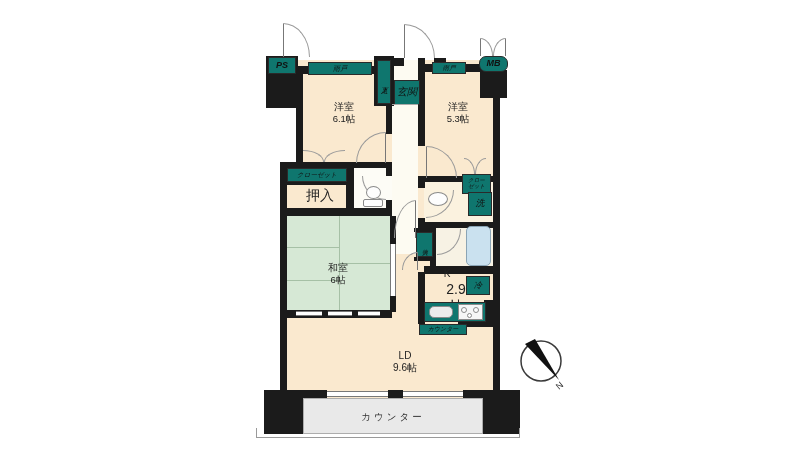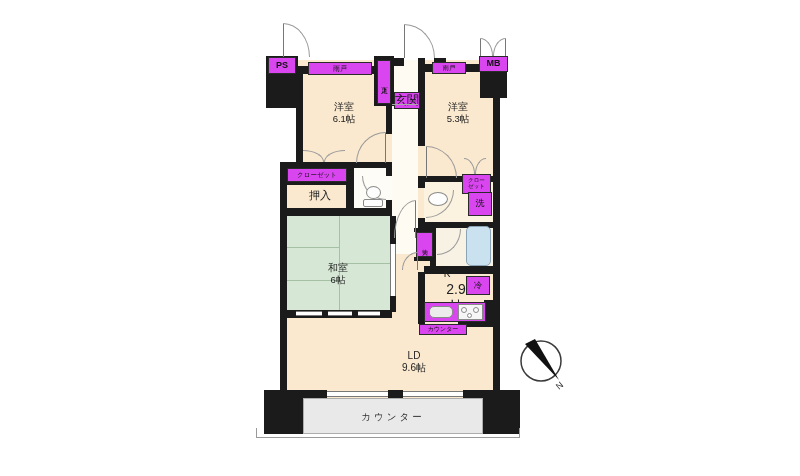--- a/index.html
+++ b/index.html
@@ -7,23 +7,23 @@
     font-family:"Liberation Sans","DejaVu Sans",sans-serif;
     background:#ffffff;
   }
   #stage{
     position:relative;width:800px;height:476px;background:#ffffff;overflow:hidden;
     color:#1a1a1a;
   }
   .wall{position:absolute;background:#1b1b1b;}
   .floor{position:absolute;}
   .box{
-    position:absolute;background:#d946ef;border:1px solid #2a2a2a;
+    position:absolute;background:#0f766e;border:1px solid #2a2a2a;
     display:flex;align-items:center;justify-content:center;
-    text-align:center;line-height:1.05;color:#111;box-sizing:border-box;
+    text-align:center;line-height:1.05;color:#111;box-sizing:border-box;font-style:italic;
   }
   .lbl{
     position:absolute;color:#222;text-align:center;line-height:1.25;
     display:flex;flex-direction:column;align-items:center;justify-content:center;
   }
   .arc{position:absolute;box-sizing:border-box;border:0 solid #9a9a9a;}
   .win{position:absolute;background:#ffffff;border-top:1px solid #777;border-bottom:1px solid #777;box-sizing:border-box;}
   .vtext{writing-mode:vertical-rl;text-orientation:upright;}
   .thin{position:absolute;background:#9a9a9a;}
   .fixture{position:absolute;box-sizing:border-box;border:1px solid #8a8a8a;background:#fdfdfd;}
@@ -106,33 +106,33 @@
   <div class="lbl" style="left:340px;top:410px;width:106px;height:14px;font-size:9.5px;letter-spacing:3px;color:#333;">
       <span>カウンター</span>
     </div>
   <div class="thin" style="left:256px;top:437px;width:264px;height:1px;"></div>
   <div class="thin" style="left:256px;top:428px;width:1px;height:9px;"></div>
   <div class="thin" style="left:519px;top:428px;width:1px;height:9px;"></div>
 
   <div class="box" style="left:268px;top:57px;width:28px;height:17px;font-size:9px;font-weight:bold;">
       <span>PS</span>
     </div>
-  <div class="box" style="left:479px;top:56px;width:29px;height:16px;font-size:9px;font-weight:bold;">
+  <div class="box" style="left:479px;top:56px;width:29px;height:16px;font-size:9px;font-weight:bold;border-radius:7px;">
       <span>MB</span>
     </div>
   <div class="box" style="left:308px;top:62px;width:64px;height:13px;font-size:7px;">
       <span>雨戸</span>
     </div>
   <div class="box" style="left:432px;top:62px;width:34px;height:12px;font-size:6.5px;">
       <span>雨戸</span>
     </div>
   <div class="box" style="left:377px;top:60px;width:14px;height:44px;font-size:6.5px;">
       <span class="vtext">下足入</span>
     </div>
-  <div class="box" style="left:394px;top:92px;width:26px;height:17px;font-size:12px;">
+  <div class="box" style="left:394px;top:80px;width:26px;height:25px;font-size:10px;">
       <span>玄関</span>
     </div>
   <div class="box" style="left:287px;top:168px;width:60px;height:14px;font-size:6.5px;">
       <span>クローゼット</span>
     </div>
   <div class="box" style="left:462px;top:174px;width:29px;height:20px;font-size:5.5px;flex-direction:column;">
     <span>クロー</span>
       <span>ゼット</span>
   </div>
   <div class="box" style="left:468px;top:192px;width:24px;height:24px;font-size:9px;">
@@ -149,32 +149,32 @@
     </div>
 
   <div class="lbl" style="left:304px;top:98px;width:80px;height:30px;font-size:10px;">
     <span>洋室</span>
       <span style="font-size:9.5px;">6.1帖</span>
   </div>
   <div class="lbl" style="left:425px;top:98px;width:66px;height:30px;font-size:10px;">
     <span>洋室</span>
       <span style="font-size:9.5px;">5.3帖</span>
   </div>
-  <div class="lbl" style="left:296px;top:189px;width:48px;height:14px;font-size:11px;">
+  <div class="lbl" style="left:296px;top:189px;width:48px;height:14px;font-size:14px;">
       <span>押入</span>
     </div>
   <div class="lbl" style="left:313px;top:238px;width:50px;height:30px;font-size:10px;margin-top:21px;">
     <span>和室</span>
       <span style="font-size:9.5px;">6帖</span>
   </div>
   <div class="lbl" style="left:430px;top:278px;width:34px;height:28px;font-size:10px;">
     <span>K</span>
       <span style="font-size:14px;margin-left:18px;">2.9帖</span>
   </div>
-  <div class="lbl" style="left:393px;top:348px;width:42px;height:28px;font-size:10px;">
+  <div class="lbl" style="left:384px;top:348px;width:42px;height:28px;font-size:10px;">
     <span>LD</span>
       <span style="font-size:10px;">9.6帖</span>
   </div>
 
   <div class="arc" style="left:283px;top:23px;width:27px;height:34px;border-top-width:1px;border-right-width:1px;border-top-right-radius:100% 100%;border-left:1px solid #777;"></div>
   <div class="arc" style="left:404px;top:24px;width:31px;height:34px;border-top-width:1px;border-right-width:1px;border-top-right-radius:100% 100%;border-left:1px solid #777;"></div>
   <div class="arc" style="left:480px;top:38px;width:13px;height:18px;border-top-width:1px;border-right-width:1px;border-top-right-radius:100% 100%;border-left:1px solid #777;"></div>
   <div class="arc" style="left:493px;top:38px;width:13px;height:18px;border-top-width:1px;border-left-width:1px;border-top-left-radius:100% 100%;border-right:1px solid #777;"></div>
   <div class="arc" style="left:356px;top:132px;width:30px;height:31px;border-top-width:1px;border-left-width:1px;border-top-left-radius:100% 100%;border-right:1px solid #777;"></div>
   <div class="arc" style="left:426px;top:146px;width:31px;height:32px;border-top-width:1px;border-right-width:1px;border-top-right-radius:100% 100%;border-left:1px solid #777;"></div>

